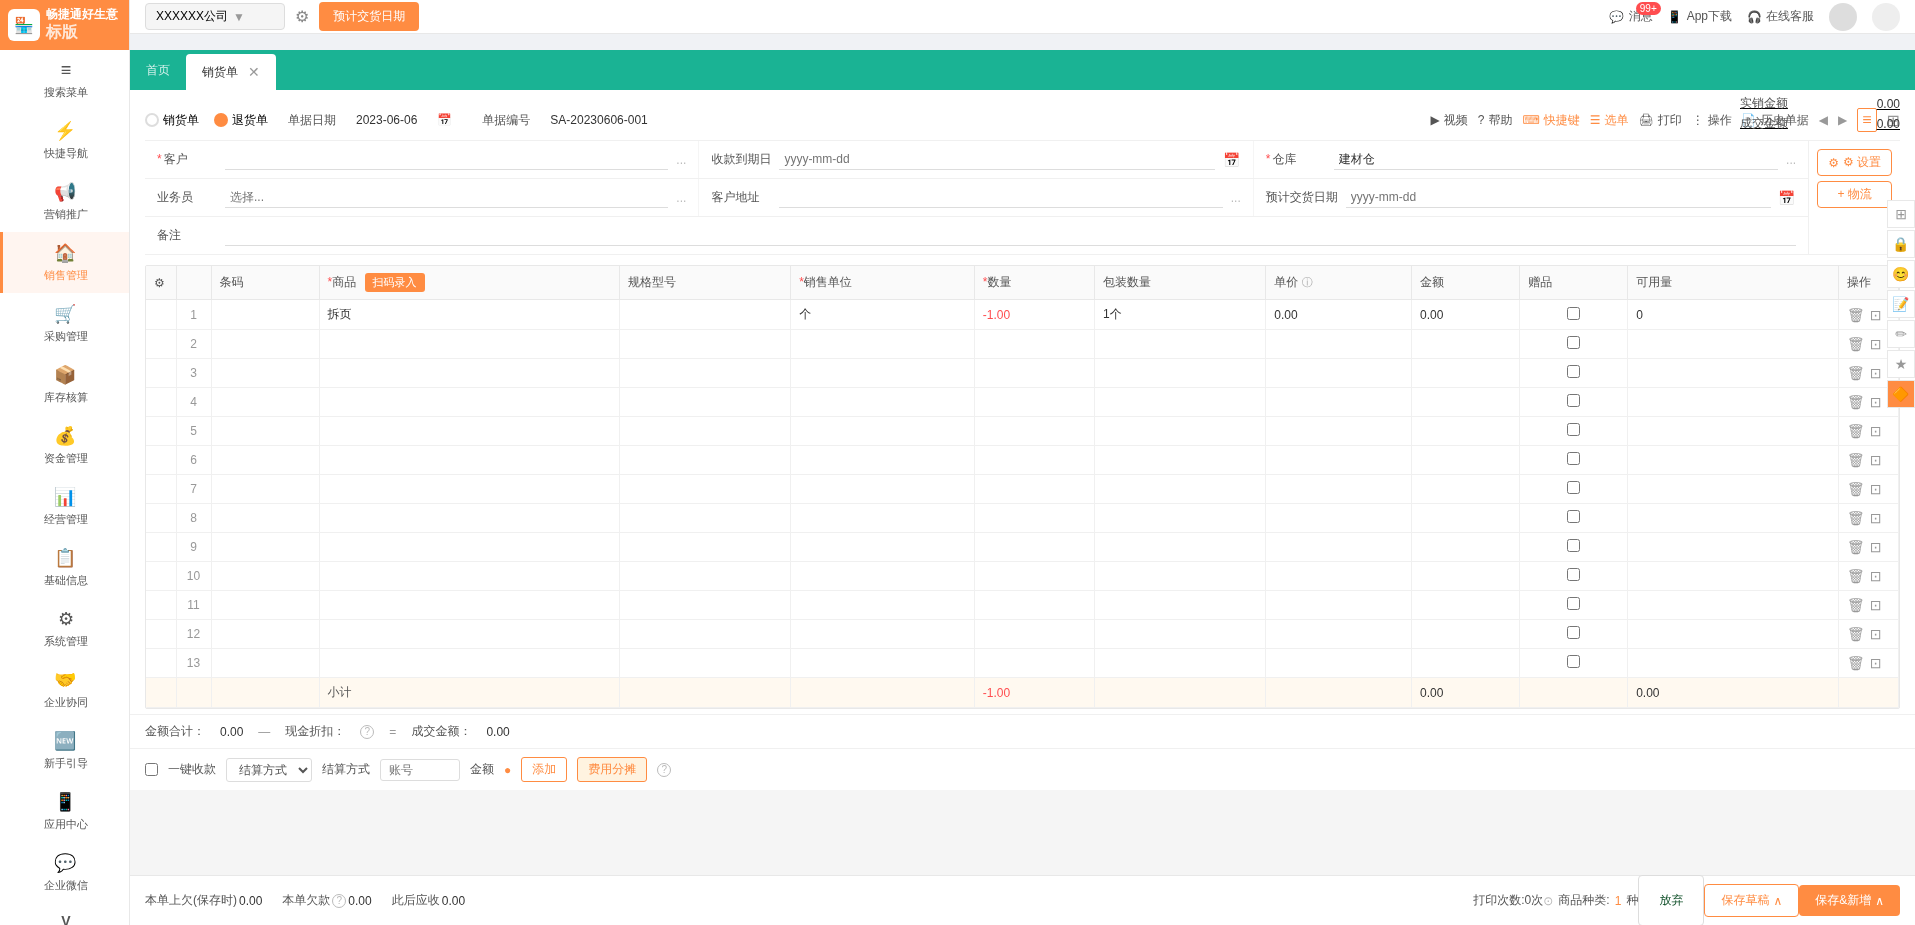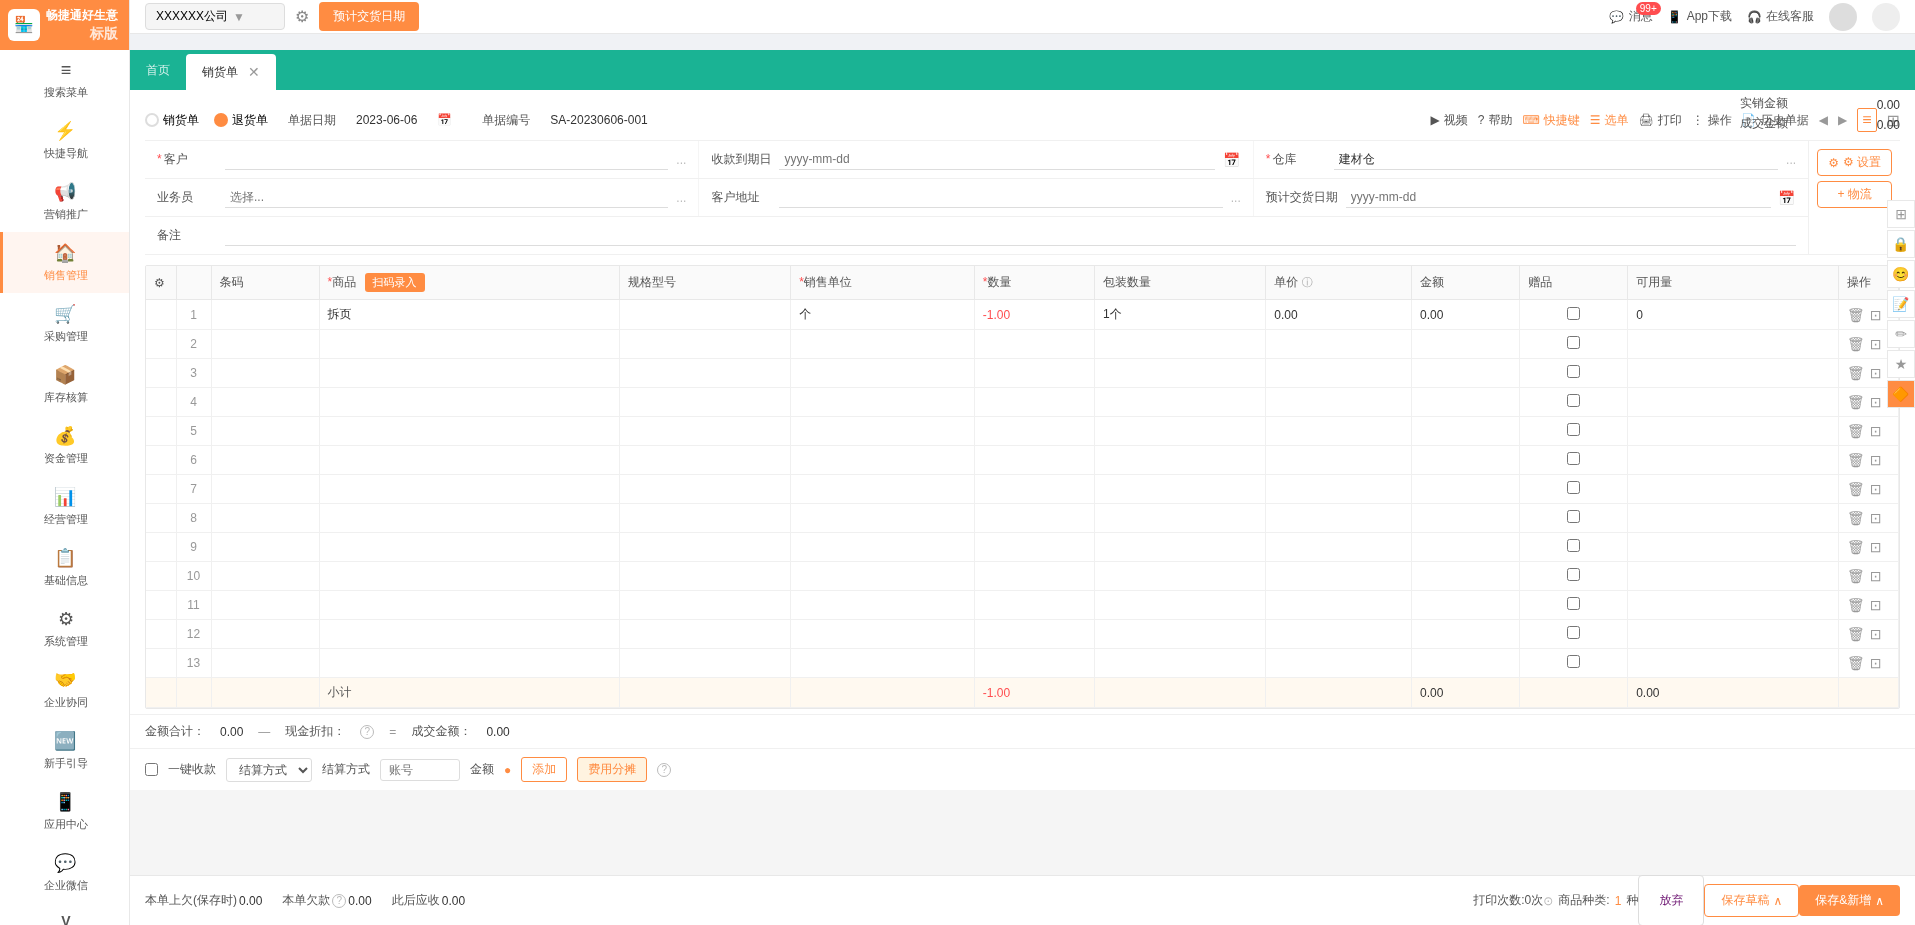--- a/index.html
+++ b/index.html
@@ -151,38 +151,38 @@
     .fee-btn {
       background: #fff3e0; border: 1px solid #ff8c42; color: #ff8c42;
       border-radius: 3px; padding: 3px 10px; cursor: pointer;
     }
 
     
     .summary-panel {
       position: absolute; right: 15px; top: 5px;
       display: flex; flex-direction: column; gap: 3px; min-width: 160px;
     }
-    .summary-line { display: flex; justify-content: space-between; align-items: flex-end; gap: 20px; }
+    .summary-line { display: flex; justify-content: space-between; align-items: center; gap: 20px; text-decoration: underline; }
     .summary-label { color: #555; font-size: 12px; }
     .summary-value { color: #333; font-size: 12px; font-weight: 500; }
 
     
     .footer-bar {
       position: fixed; left: 130px; bottom: 0; right: 0; height: 50px;
       background: #fff; border-top: 1px solid #e8e8e8;
       display: flex; align-items: center; padding: 0 15px; gap: 20px; z-index: 100;
     }
     .footer-info { display: flex; align-items: center; gap: 2px; color: #555; }
     .footer-info-val { color: #333; font-weight: 500; }
     .footer-right { margin-left: auto; display: flex; align-items: center; }
     .footer-print-info { color: #555; }
     .footer-product-info { display: flex; align-items: center; gap: 5px; cursor: pointer; color: #555; }
     .footer-product-info .count { color: #ff8c42; }
     .btn-abandon {
-      border: 1px solid #ddd; background: #fff; color: #701a75;
+      border: 1px solid #ddd; background: #fff; color: #14532d;
       border-radius: 4px; padding: 16px 20px; cursor: pointer;
     }
     .btn-save-draft {
       border: 1px solid #ff8c42; background: #fff; color: #ff8c42;
       border-radius: 4px; padding: 7px 16px; cursor: pointer; display: flex; align-items: center; gap: 4px;
     }
     .btn-save-new {
       background: #ff8c42; color: #fff; border: none;
       border-radius: 4px; padding: 7px 16px; cursor: pointer; display: flex; align-items: center; gap: 4px;
     }
@@ -210,21 +210,21 @@
     .field-group:last-child { border-right: none; }
   </style>
 </head>
 <body>
 
 <div class="sidebar">
   <div class="sidebar-logo">
     <div class="sidebar-logo-icon">🏪</div>
     <div class="sidebar-logo-text">
       <div>畅捷通好生意</div>
-      <div style="font-size:14px;opacity:0.8;text-align:right;">标版</div>
+      <div style="font-size:16px;opacity:0.8;">标版</div>
     </div>
   </div>
 
   <div class="sidebar-item">
     <span class="sidebar-item-icon">≡</span>
     <span class="sidebar-item-label">搜索菜单</span>
   </div>
   <div class="sidebar-item">
     <span class="sidebar-item-icon">⚡</span>
     <span class="sidebar-item-label">快捷导航</span>

